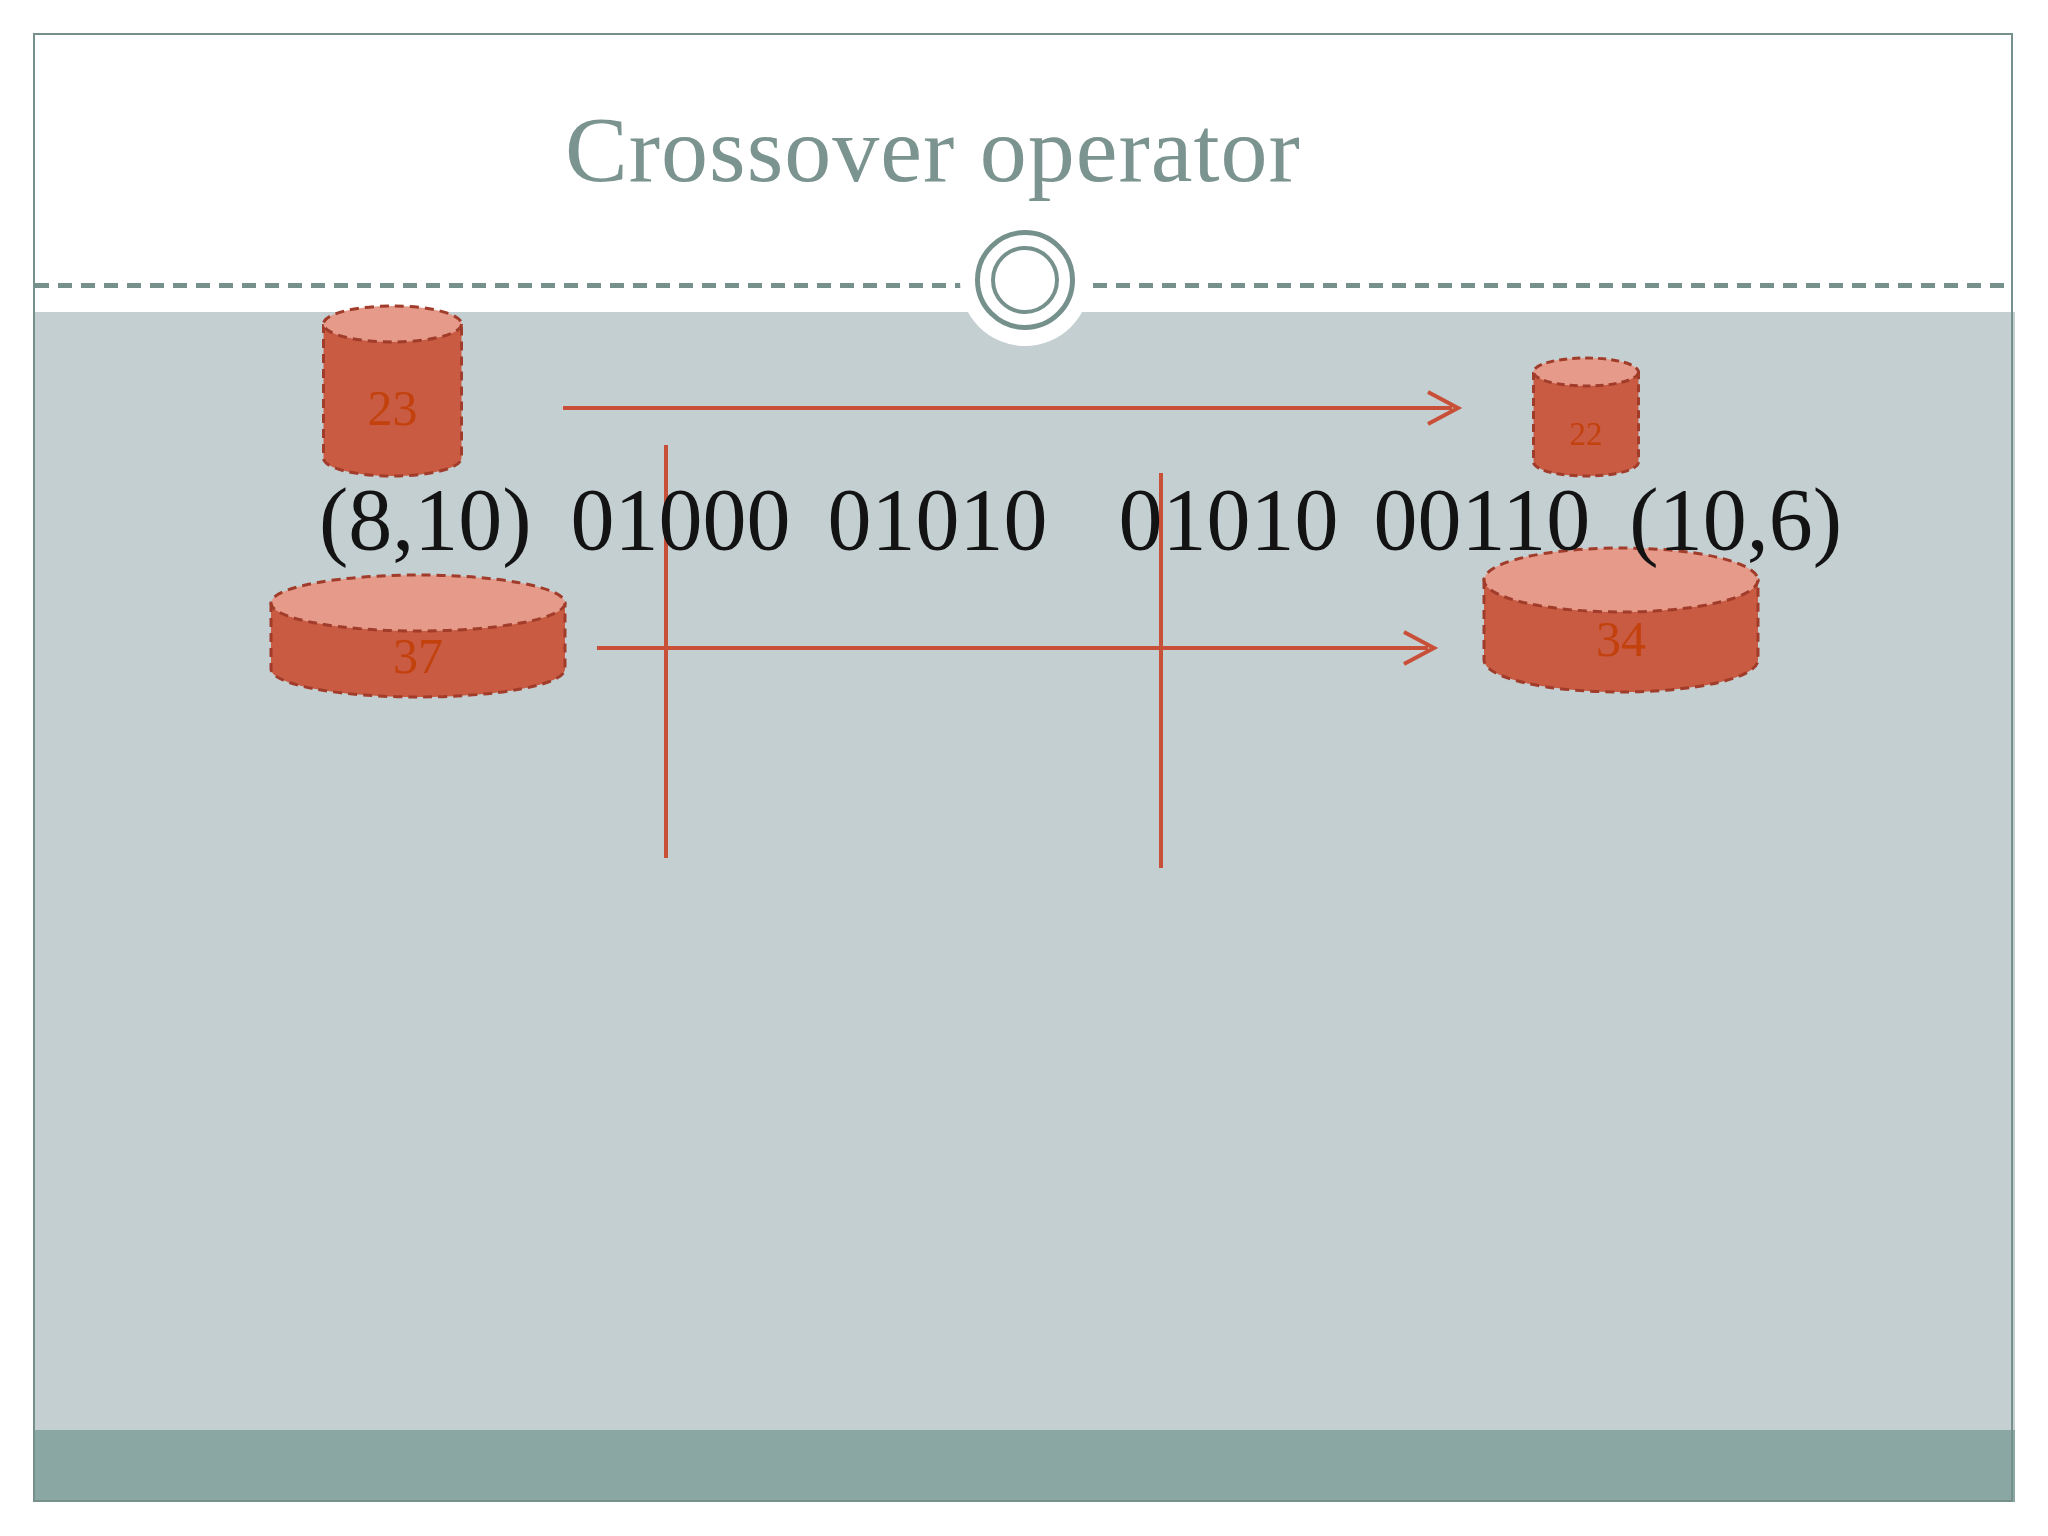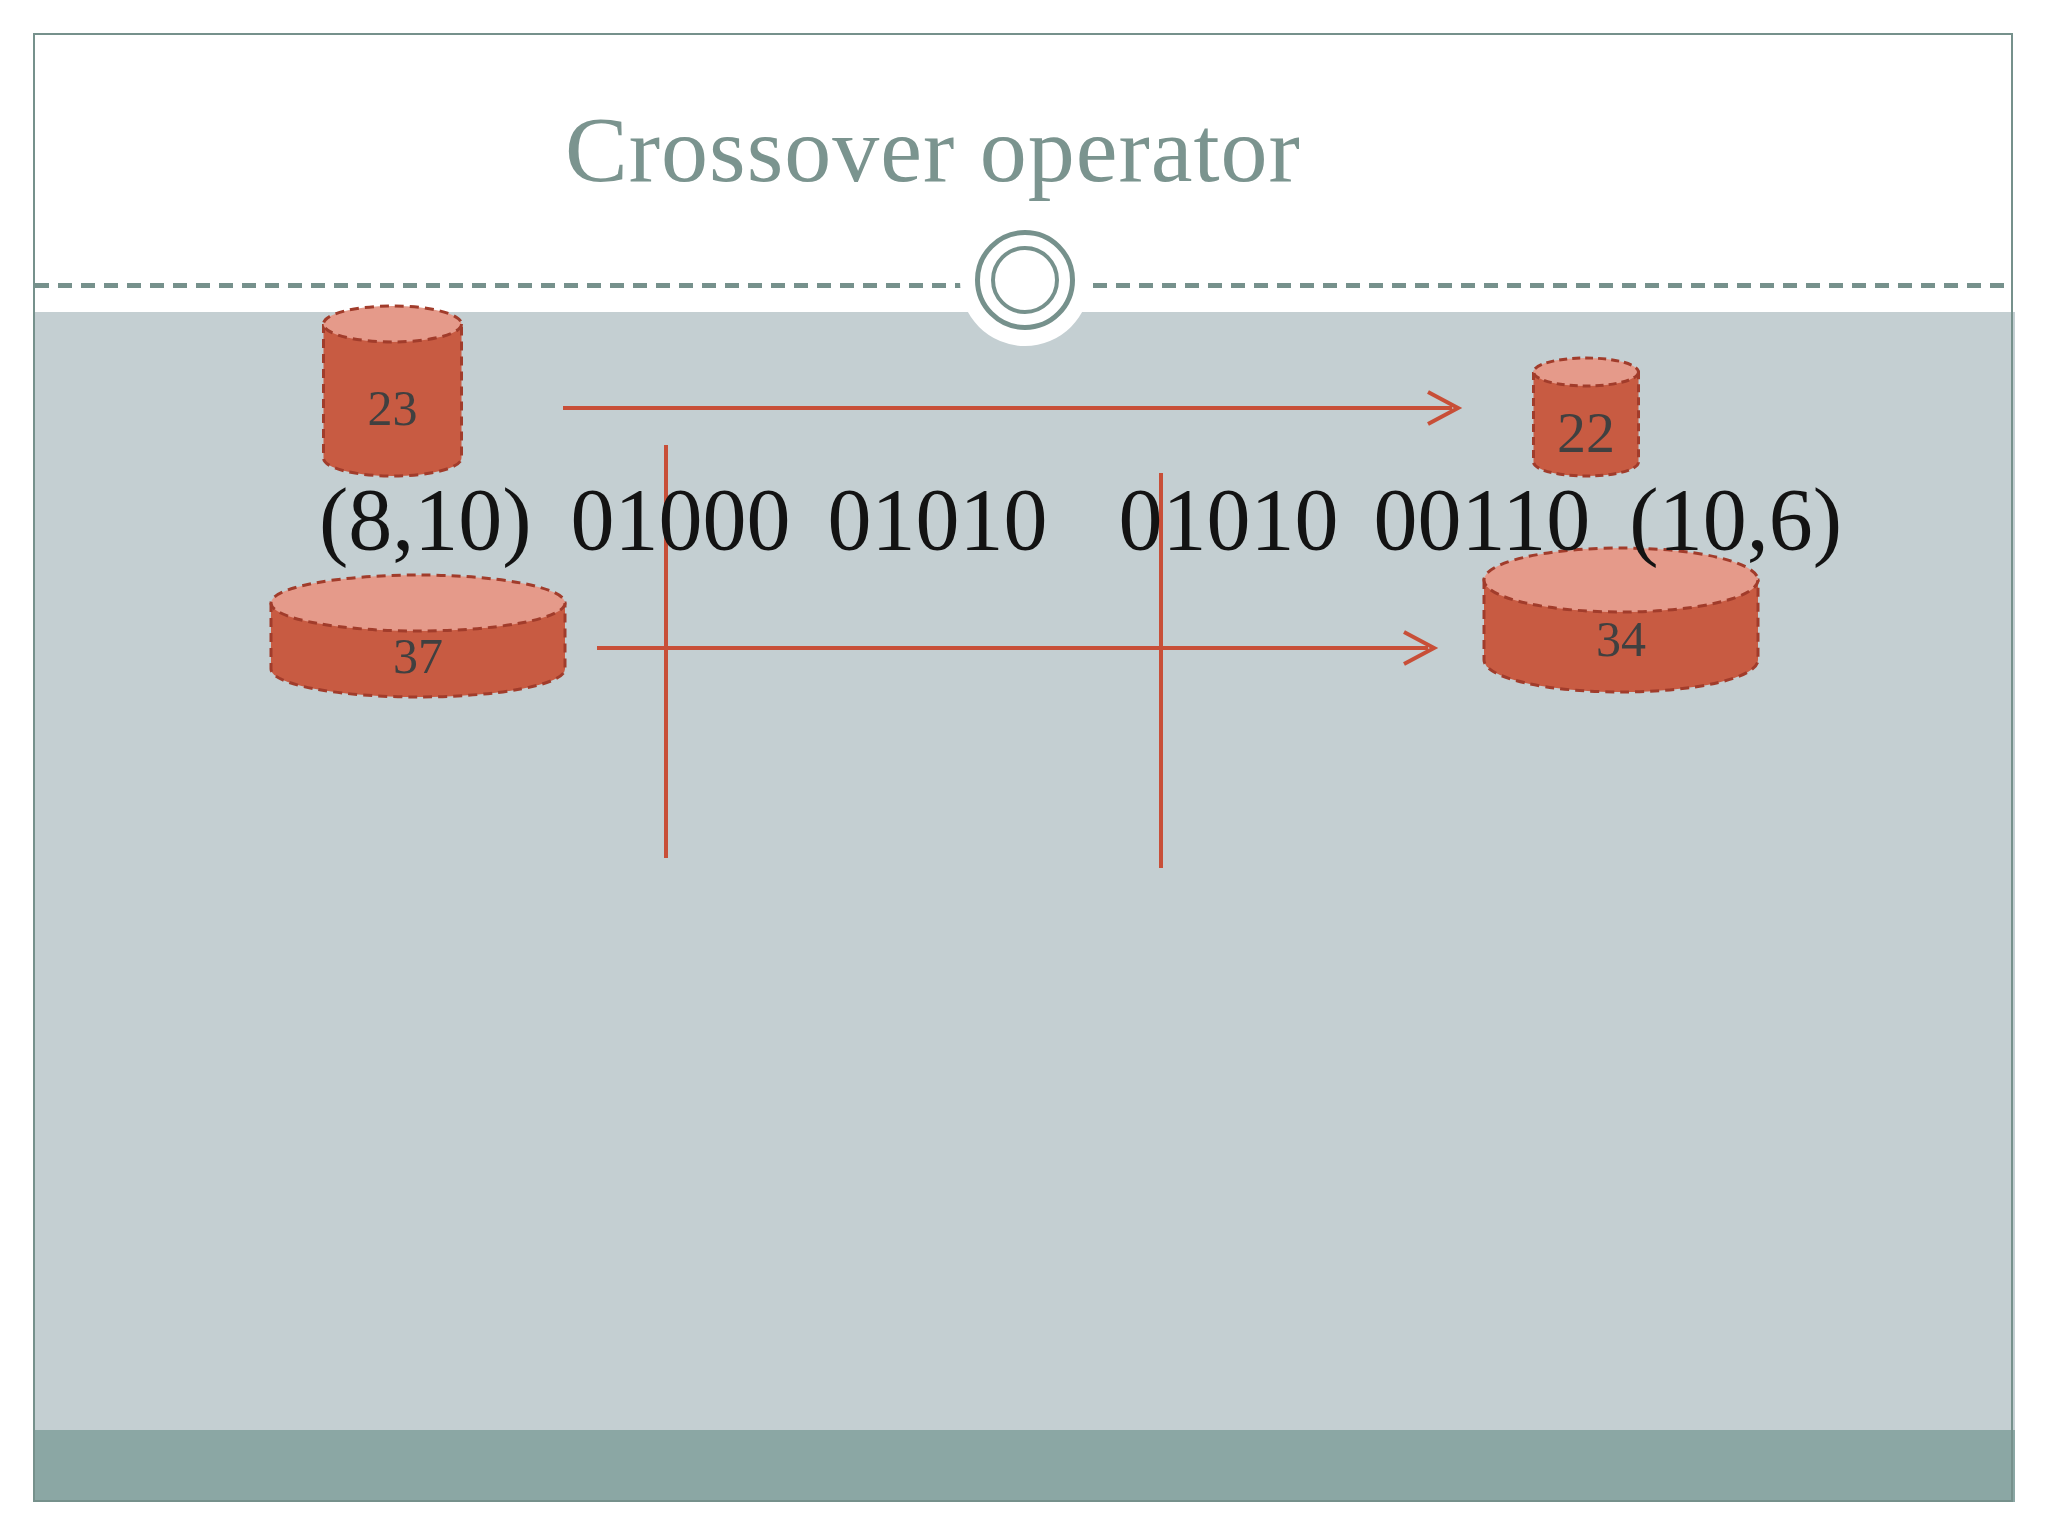--- a/index.html
+++ b/index.html
@@ -58,21 +58,21 @@
     white-space:nowrap;
   }
   .row-1{left:310px;top:472px;}
   .row-2{left:310px;top:692px;}
   .seg{display:inline-block;margin-left:9px;}
   
   .cyl{position:absolute;}
   .cyl svg{display:block;}
   .cyl-label{
     position:absolute;left:0;width:100%;text-align:center;
-    color:#404040;font-size:50px;line-height:1;
+    color:#c2410c;font-size:50px;line-height:1;
   }
   .overlay-lines{position:absolute;left:0;top:0;width:2048px;height:1536px;}
 </style>
 </head>
 <body>
 
 <div class="slide">
 
   <div class="body-panel"></div>
   <div class="bottom-bar"></div>
@@ -97,21 +97,21 @@
       <ellipse cx="150" cy="30" rx="147" ry="28" fill="#e59a8a" stroke="#a13c2b" stroke-width="3" stroke-dasharray="9 6"></ellipse>
     </svg>
     <span class="cyl-label" style="top:58px;">37</span>
   </div>
 
   <div class="cyl" style="left:1531px;top:356px;width:110px;height:124px;">
     <svg width="110" height="124" viewBox="0 0 110 124">
       <path d="M2.5,16 L2.5,106 A52.5,14 0 0 0 107.5,106 L107.5,16 Z" fill="#c85b42" stroke="#a13c2b" stroke-width="3" stroke-dasharray="8 5"></path>
       <ellipse cx="55" cy="16" rx="52.5" ry="14" fill="#e59a8a" stroke="#a13c2b" stroke-width="3" stroke-dasharray="8 5"></ellipse>
     </svg>
-    <span class="cyl-label" style="top:48px;font-size:58px;">22</span>
+    <span class="cyl-label" style="top:62px;font-size:33px;">22</span>
   </div>
 
   <div class="cyl" style="left:1481px;top:546px;width:280px;height:152px;">
     <svg width="280" height="152" viewBox="0 0 280 152">
       <path d="M3,34 L3,114 A137,32 0 0 0 277,114 L277,34 Z" fill="#c85b42" stroke="#a13c2b" stroke-width="3" stroke-dasharray="9 6"></path>
       <ellipse cx="140" cy="34" rx="137" ry="32" fill="#e59a8a" stroke="#a13c2b" stroke-width="3" stroke-dasharray="9 6"></ellipse>
     </svg>
     <span class="cyl-label" style="top:68px;">34</span>
   </div>
 

